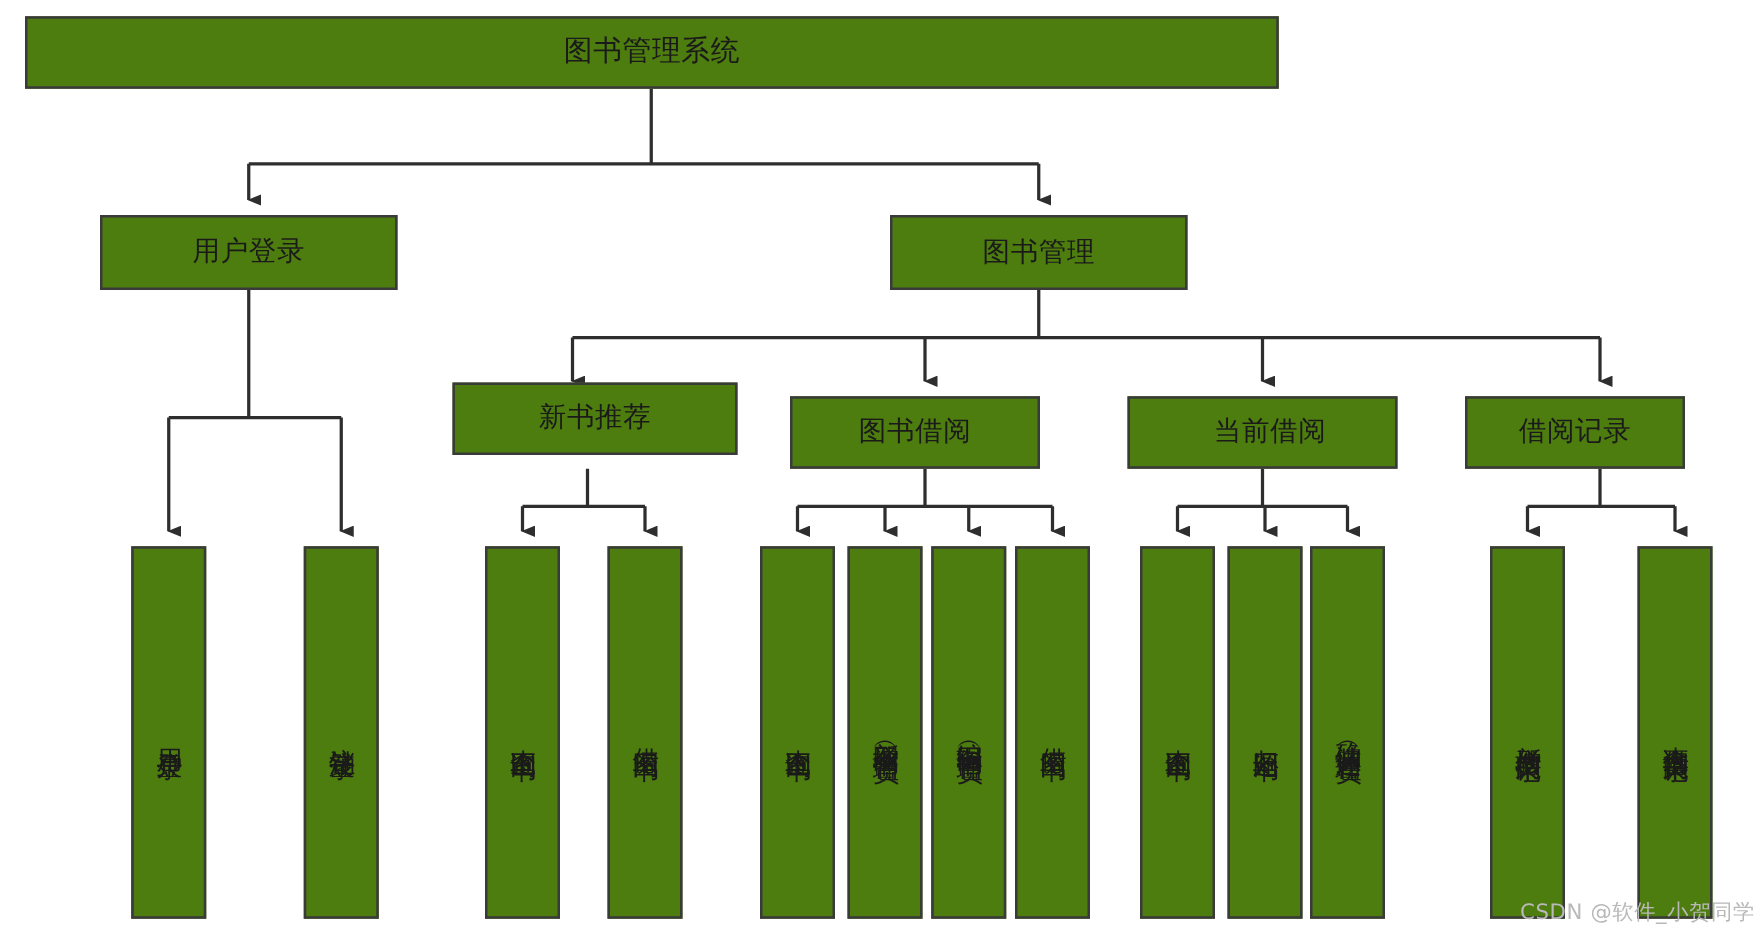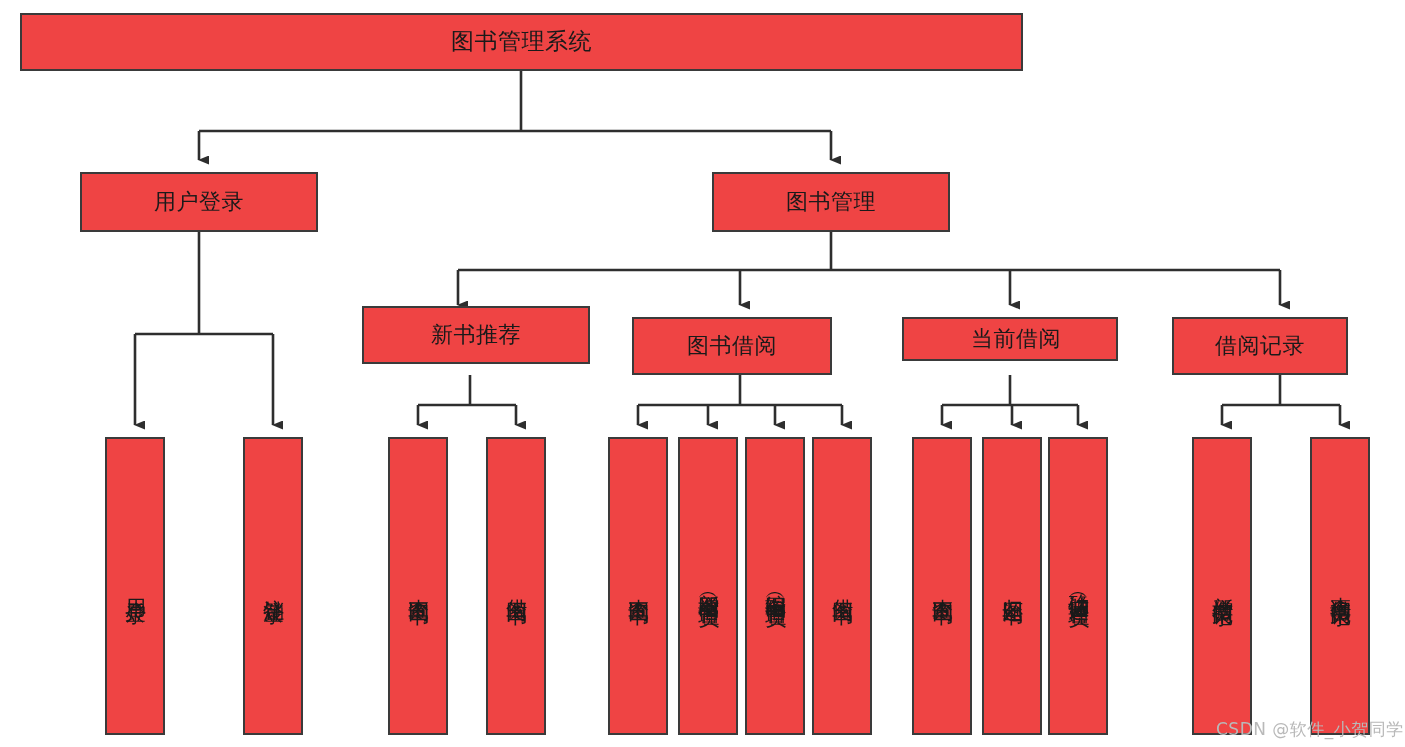--- a/index.html
+++ b/index.html
@@ -22,21 +22,21 @@
     position: absolute;
     left: 0;
     top: 0;
     width: 1405px;
     height: 747px;
     pointer-events: none;
   }
   .node {
     position: absolute;
     box-sizing: border-box;
-    background: #ef4444;
+    background: #4d7c0f;
     border: 2px solid #3a3a3a;
     display: flex;
     align-items: center;
     justify-content: center;
     color: #111111;
   }
   .node .label {
     font-size: 22px;
     line-height: 1.18;
     letter-spacing: 0.5px;
@@ -130,21 +130,21 @@
   <div class="node" style="left:712px; top:172px; width:238px; height:60px;font-family:Liberation Serif, serif;">
     <span class="label">图书管理</span>
   </div>
 
   <div class="node" style="left:362px; top:306px; width:228px; height:58px;">
     <span class="label">新书推荐</span>
   </div>
   <div class="node" style="left:632px; top:317px; width:200px; height:58px;">
     <span class="label">图书借阅</span>
   </div>
-  <div class="node" style="left:902px; top:317px; width:216px; height:44px;padding-left:12px;">
+  <div class="node" style="left:902px; top:317px; width:216px; height:58px;padding-left:12px;">
     <span class="label">当前借阅</span>
   </div>
   <div class="node" style="left:1172px; top:317px; width:176px; height:58px;">
     <span class="label">借阅记录</span>
   </div>
 
   <div class="node leaf" style="left:105px; top:437px; width:60px; height:298px;">
     <span class="label">用户登录</span>
   </div>
   <div class="node leaf" style="left:243px; top:437px; width:60px; height:298px;">

